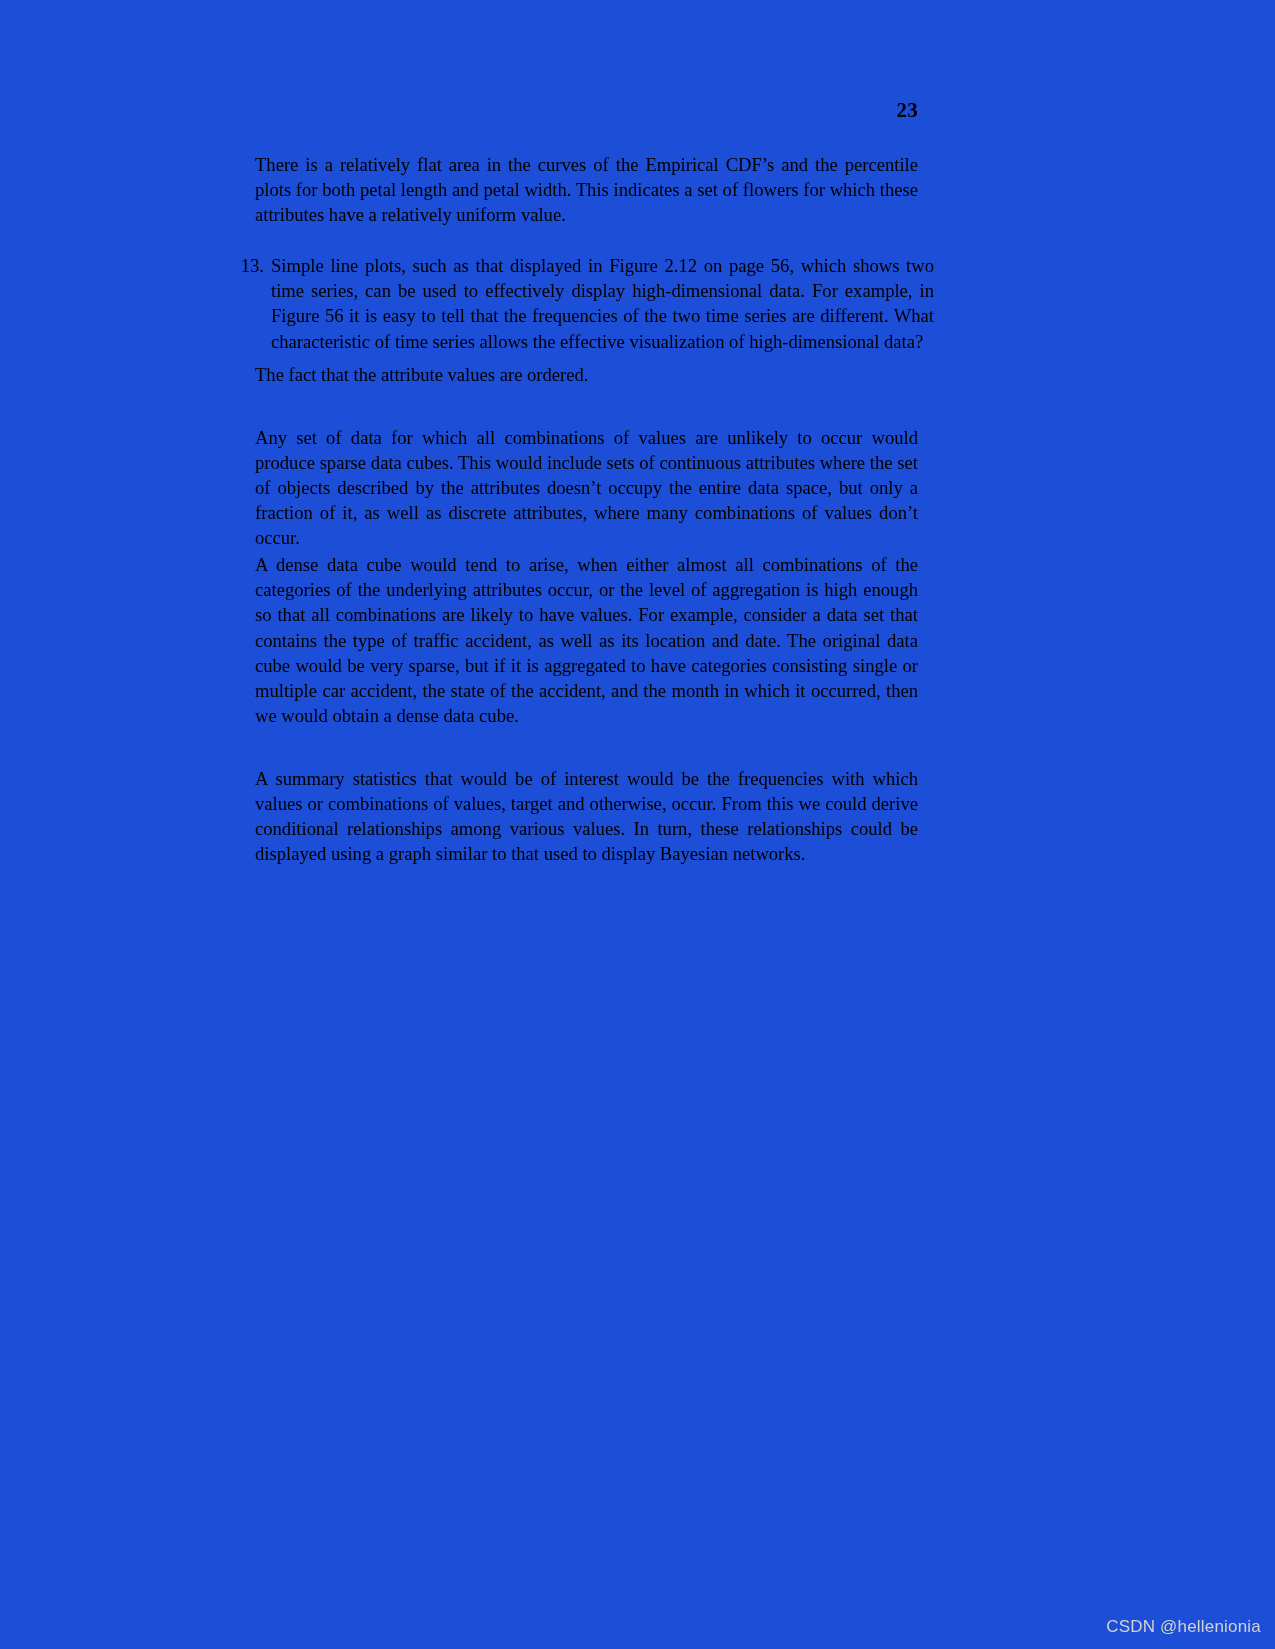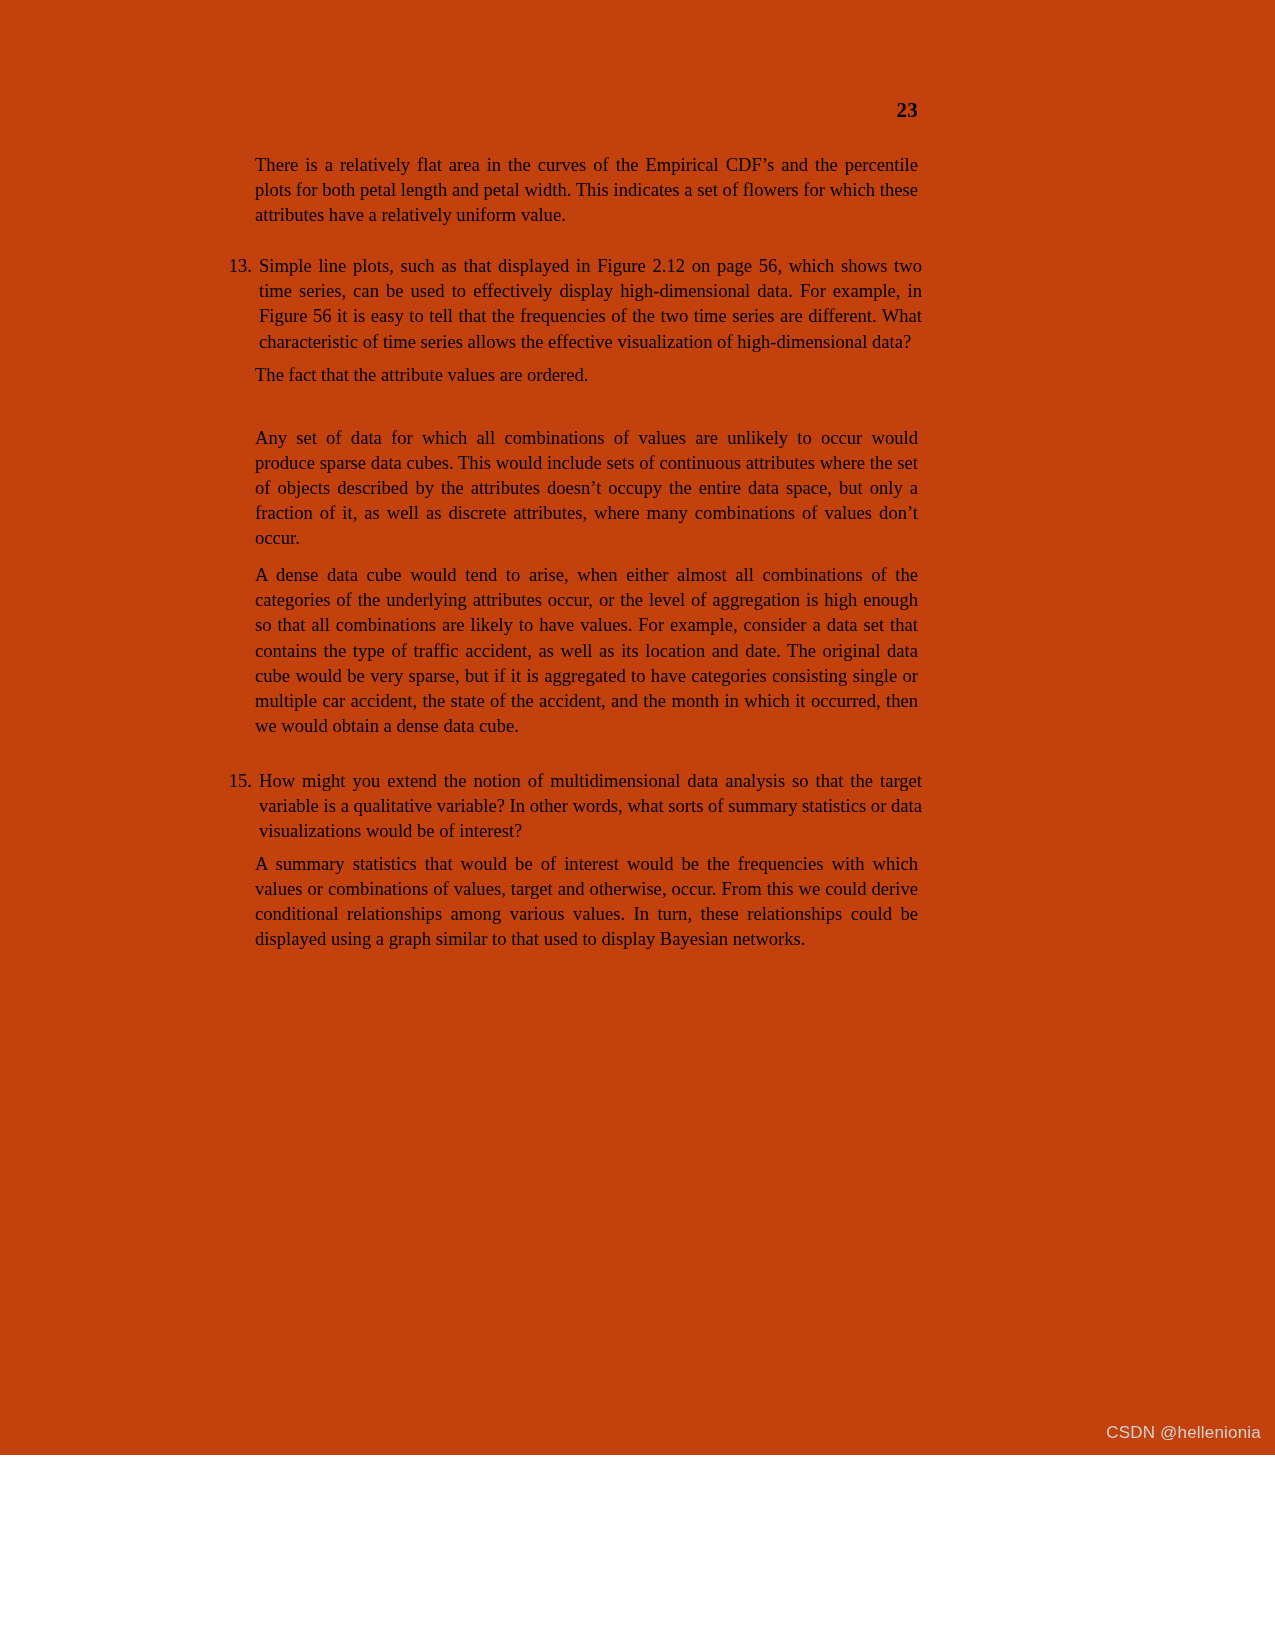--- a/index.html
+++ b/index.html
@@ -3,22 +3,22 @@
 <meta charset="utf-8">
 <style>
   html, body {
     margin: 0;
     padding: 0;
     background: #ffffff;
   }
   .page {
     position: relative;
     width: 1275px;
-    height: 1455px;
-    background: #c2410c;
+    height: 1649px;
+    background: #1d4ed8;
     font-family: "Liberation Serif", "DejaVu Serif", serif;
     color: #000000;
     overflow: hidden;
   }
   .page-number {
     position: absolute;
     top: 98px;
     left: 0;
     width: 918px;
     text-align: right;
@@ -39,26 +39,26 @@
     line-height: 25.1px;
     margin: 0 0 10px 0;
   }
   .para:last-child { margin-bottom: 0; }
 
   
   .block {
     margin-left: 37px;
     width: 663px;
   }
-  .block.tight { margin-bottom: 12px; }
+  .block.tight { margin-bottom: 2px; }
 
   
   .item {
     position: relative;
-    margin-left: 4px;
+    margin-left: 16px;
     padding-left: 37px;
     width: 700px;
     box-sizing: border-box;
   }
   .item-num {
     position: absolute;
     left: 0;
     top: 0;
     width: 30px;
     text-align: right;
@@ -101,24 +101,20 @@
     <p class="para block">The fact that the attribute values are ordered.</p>
 
     <div class="gap-lg"></div>
 
     <div class="gap-sm"></div>
     <p class="para block tight">Any set of data for which all combinations of values are unlikely to occur would produce sparse data cubes. This would include sets of continuous attributes where the set of objects described by the attributes doesn’t occupy the entire data space, but only a fraction of it, as well as discrete attributes, where many combinations of values don’t occur.</p>
     <p class="para block">A dense data cube would tend to arise, when either almost all combinations of the categories of the underlying attributes occur, or the level of aggregation is high enough so that all combinations are likely to have values. For example, consider a data set that contains the type of traffic accident, as well as its location and date. The original data cube would be very sparse, but if it is aggregated to have categories consisting single or multiple car accident, the state of the accident, and the month in which it occurred, then we would obtain a dense data cube.</p>
 
     <div class="gap-lg"></div>
 
-    <div class="item">
-      <span class="item-num">15.</span>
-      <p class="para">How might you extend the notion of multidimensional data analysis so that the target variable is a qualitative variable? In other words, what sorts of summary statistics or data visualizations would be of interest?</p>
-    </div>
     <div class="gap-sm"></div>
     <p class="para block">A summary statistics that would be of interest would be the frequencies with which values or combinations of values, target and otherwise, occur. From this we could derive conditional relationships among various values. In turn, these relationships could be displayed using a graph similar to that used to display Bayesian networks.</p>
 
   </div>
 
   <div class="watermark">CSDN @hellenionia</div>
 
 </div>
 
 </body></html>

